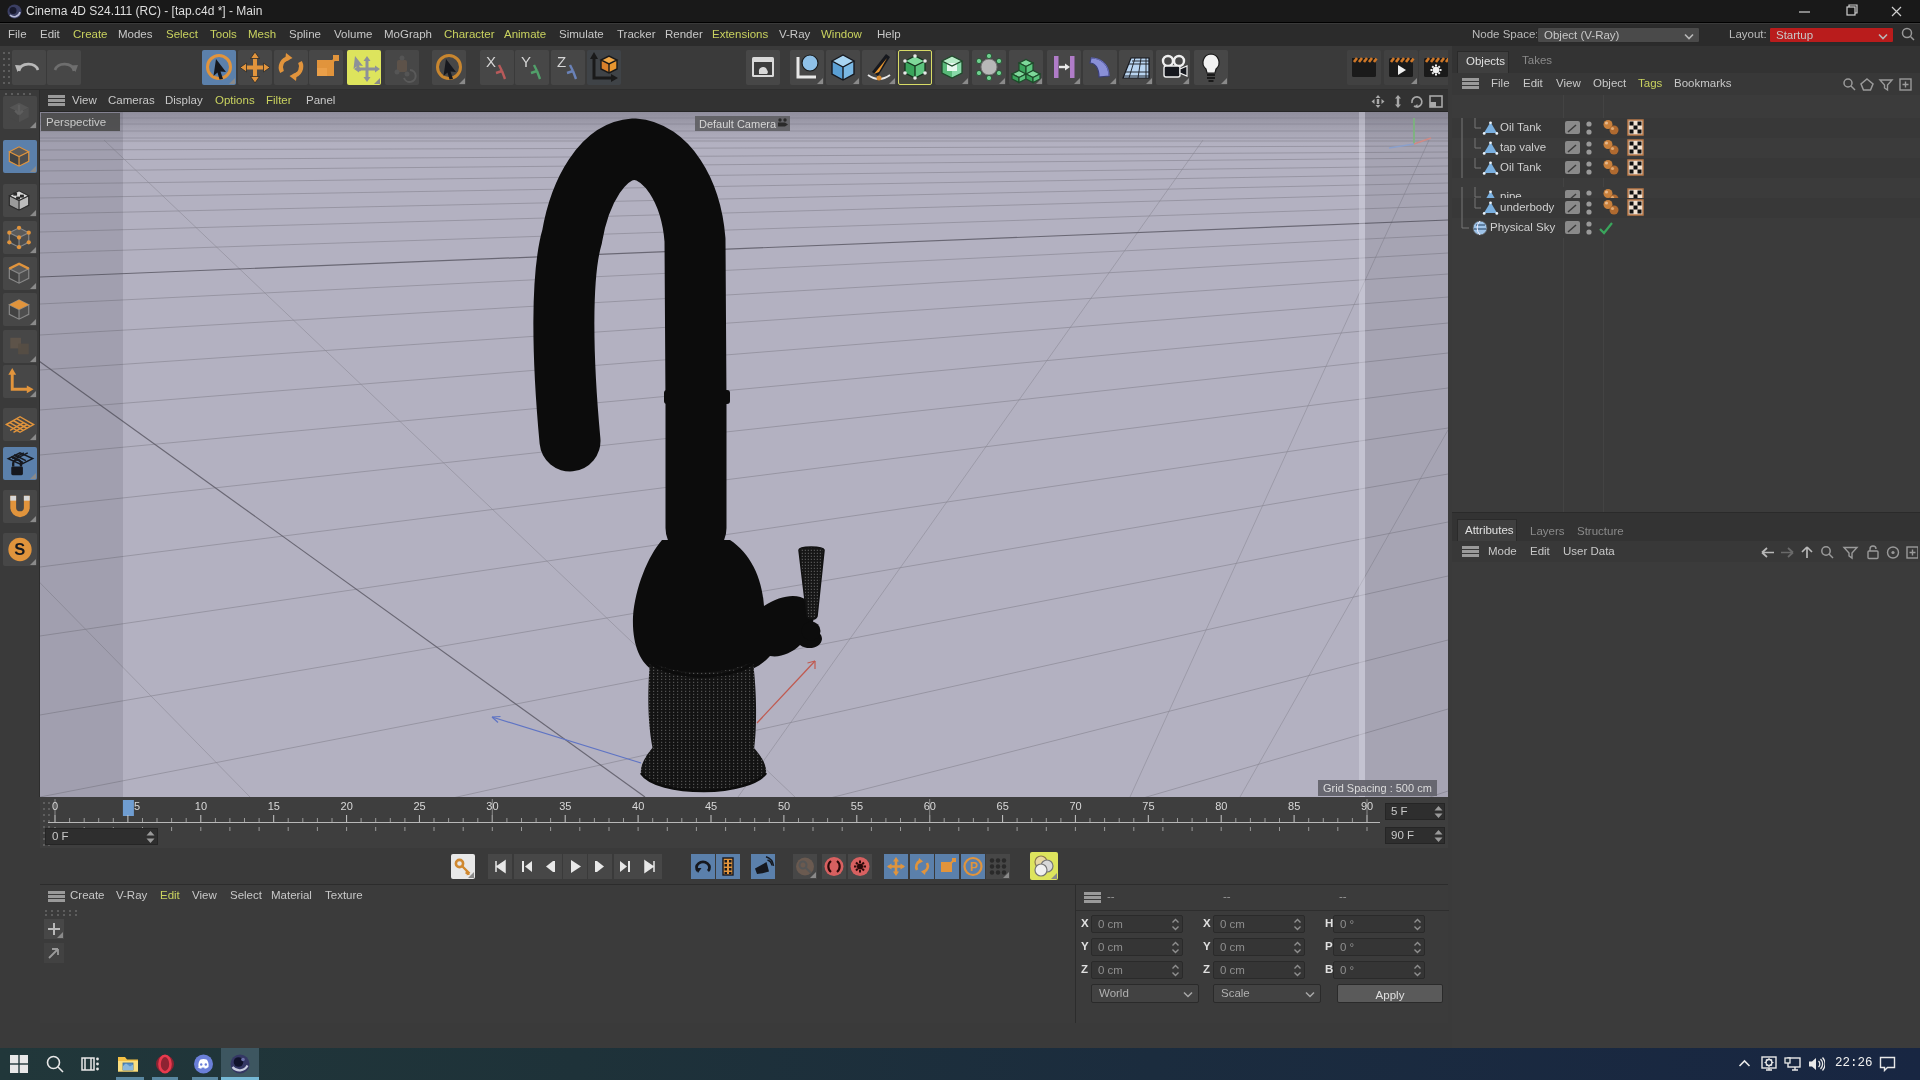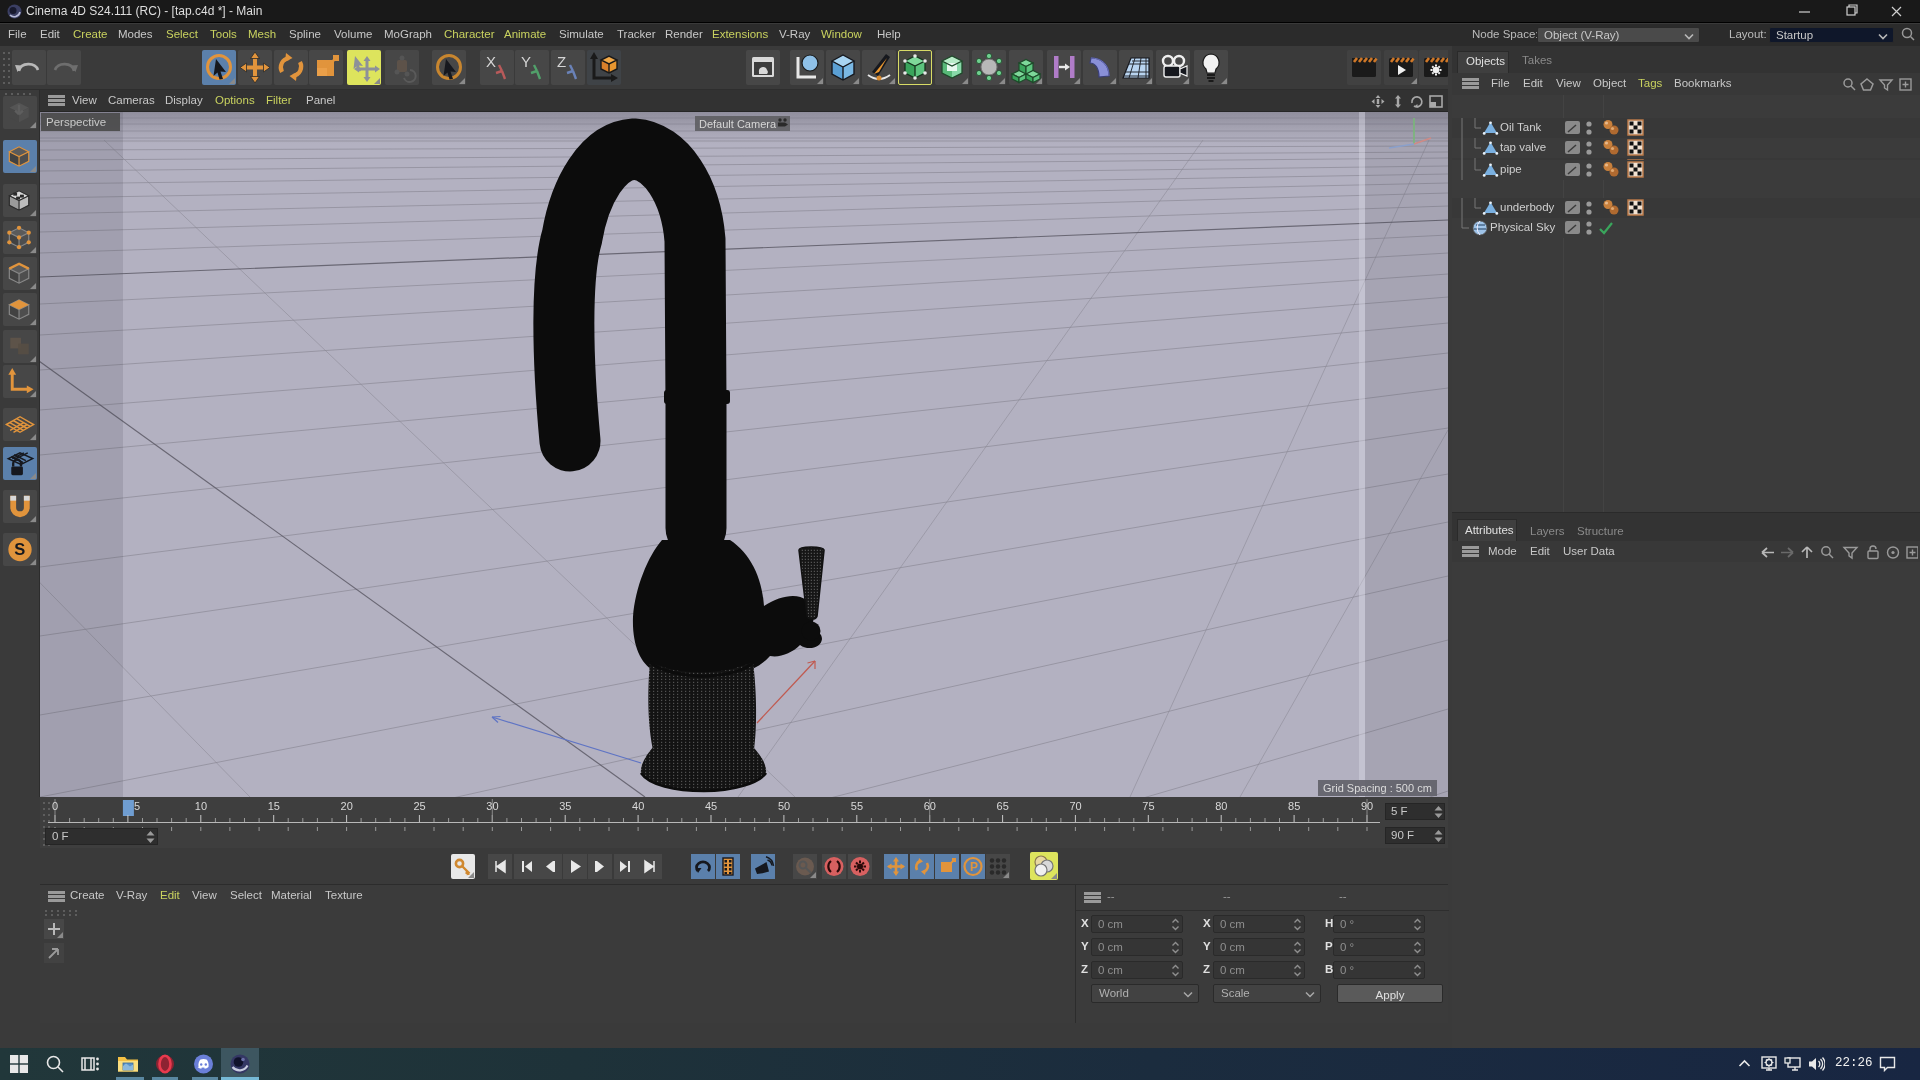--- a/index.html
+++ b/index.html
@@ -57,21 +57,21 @@
   <span class="abs txt ylw" style="left:821px;top:4px">Window</span>
   <span class="abs txt" style="left:877px;top:4px">Help</span>
   <span class="abs txt" style="left:1472px;top:4px;color:#bbb">Node Space:</span>
   <div class="abs" style="left:1537px;top:3px;width:163px;height:16px;background:#4a4a4a;border:1px solid #2a2a2a;border-radius:2px;">
     <span class="abs txt" style="left:6px;top:1px">Object (V-Ray)</span>
     <svg class="abs" style="right:5px;top:5px" width="10" height="7" viewBox="0 0 10 7">
           <path d="M1 1.5 L5 5.5 L9 1.5" stroke="#b8b8b8" stroke-width="1.6" fill="none"></path>
         </svg>
   </div>
   <span class="abs txt" style="left:1729px;top:4px;color:#bbb">Layout:</span>
-  <div class="abs" style="left:1769px;top:3px;width:125px;height:16px;background:#0f172a;border:1px solid #2a2a2a;border-radius:2px;">
+  <div class="abs" style="left:1769px;top:3px;width:125px;height:16px;background:#b91c1c;border:1px solid #2a2a2a;border-radius:2px;">
     <span class="abs txt" style="left:6px;top:1px">Startup</span>
     <svg class="abs" style="right:5px;top:5px" width="10" height="7" viewBox="0 0 10 7">
           <path d="M1 1.5 L5 5.5 L9 1.5" stroke="#b8b8b8" stroke-width="1.6" fill="none"></path>
         </svg>
   </div>
   <svg class="abs" style="left:1900px;top:3px" width="16" height="16" viewBox="0 0 16 16">
     <circle cx="7" cy="6" r="4.5" fill="none" stroke="#999" stroke-width="1.5"></circle>
     <path d="M10.5 9.5 L14 13" stroke="#999" stroke-width="1.5"></path>
   </svg>
 </div>
@@ -772,21 +772,21 @@
 <rect x="26" y="1" width="15" height="15" fill="#f2e2d2" stroke="#b87848" stroke-width="1.5"></rect>
 <g fill="#111">
               <rect x="27.5" y="2.5" width="4" height="4"></rect>
               <rect x="35.5" y="2.5" width="4" height="4"></rect>
               <rect x="31.5" y="6.5" width="4" height="4"></rect>
               <rect x="27.5" y="10.5" width="4" height="4"></rect>
               <rect x="35.5" y="10.5" width="4" height="4"></rect>
             </g>
           </svg>
 </div>
-<div class="abs" style="left:0;top:65px;width:468px;height:20px;background:#3b3b3b;">
+<div class="abs" style="left:0;top:92px;width:468px;height:20px;background:#3b3b3b;">
 <svg class="abs" style="left:0;top:0" width="50" height="20">
             <path d="M10 0 v20" stroke="#777" fill="none"></path>
             <path d="M23 0 v10 h6" stroke="#777" fill="none"></path>
           </svg>
 <svg class="abs" style="left:30px;top:3px" width="17" height="15" viewBox="0 0 17 15">
 <path d="M8.5 1 L15 12 H2 Z" fill="#7ab0e0"></path>
             <g fill="#e8f2fa">
               <circle cx="8.5" cy="1.8" r="1.4"></circle>
               <circle cx="2.2" cy="12.4" r="1.4"></circle>
               <circle cx="14.8" cy="12.4" r="1.4"></circle>

